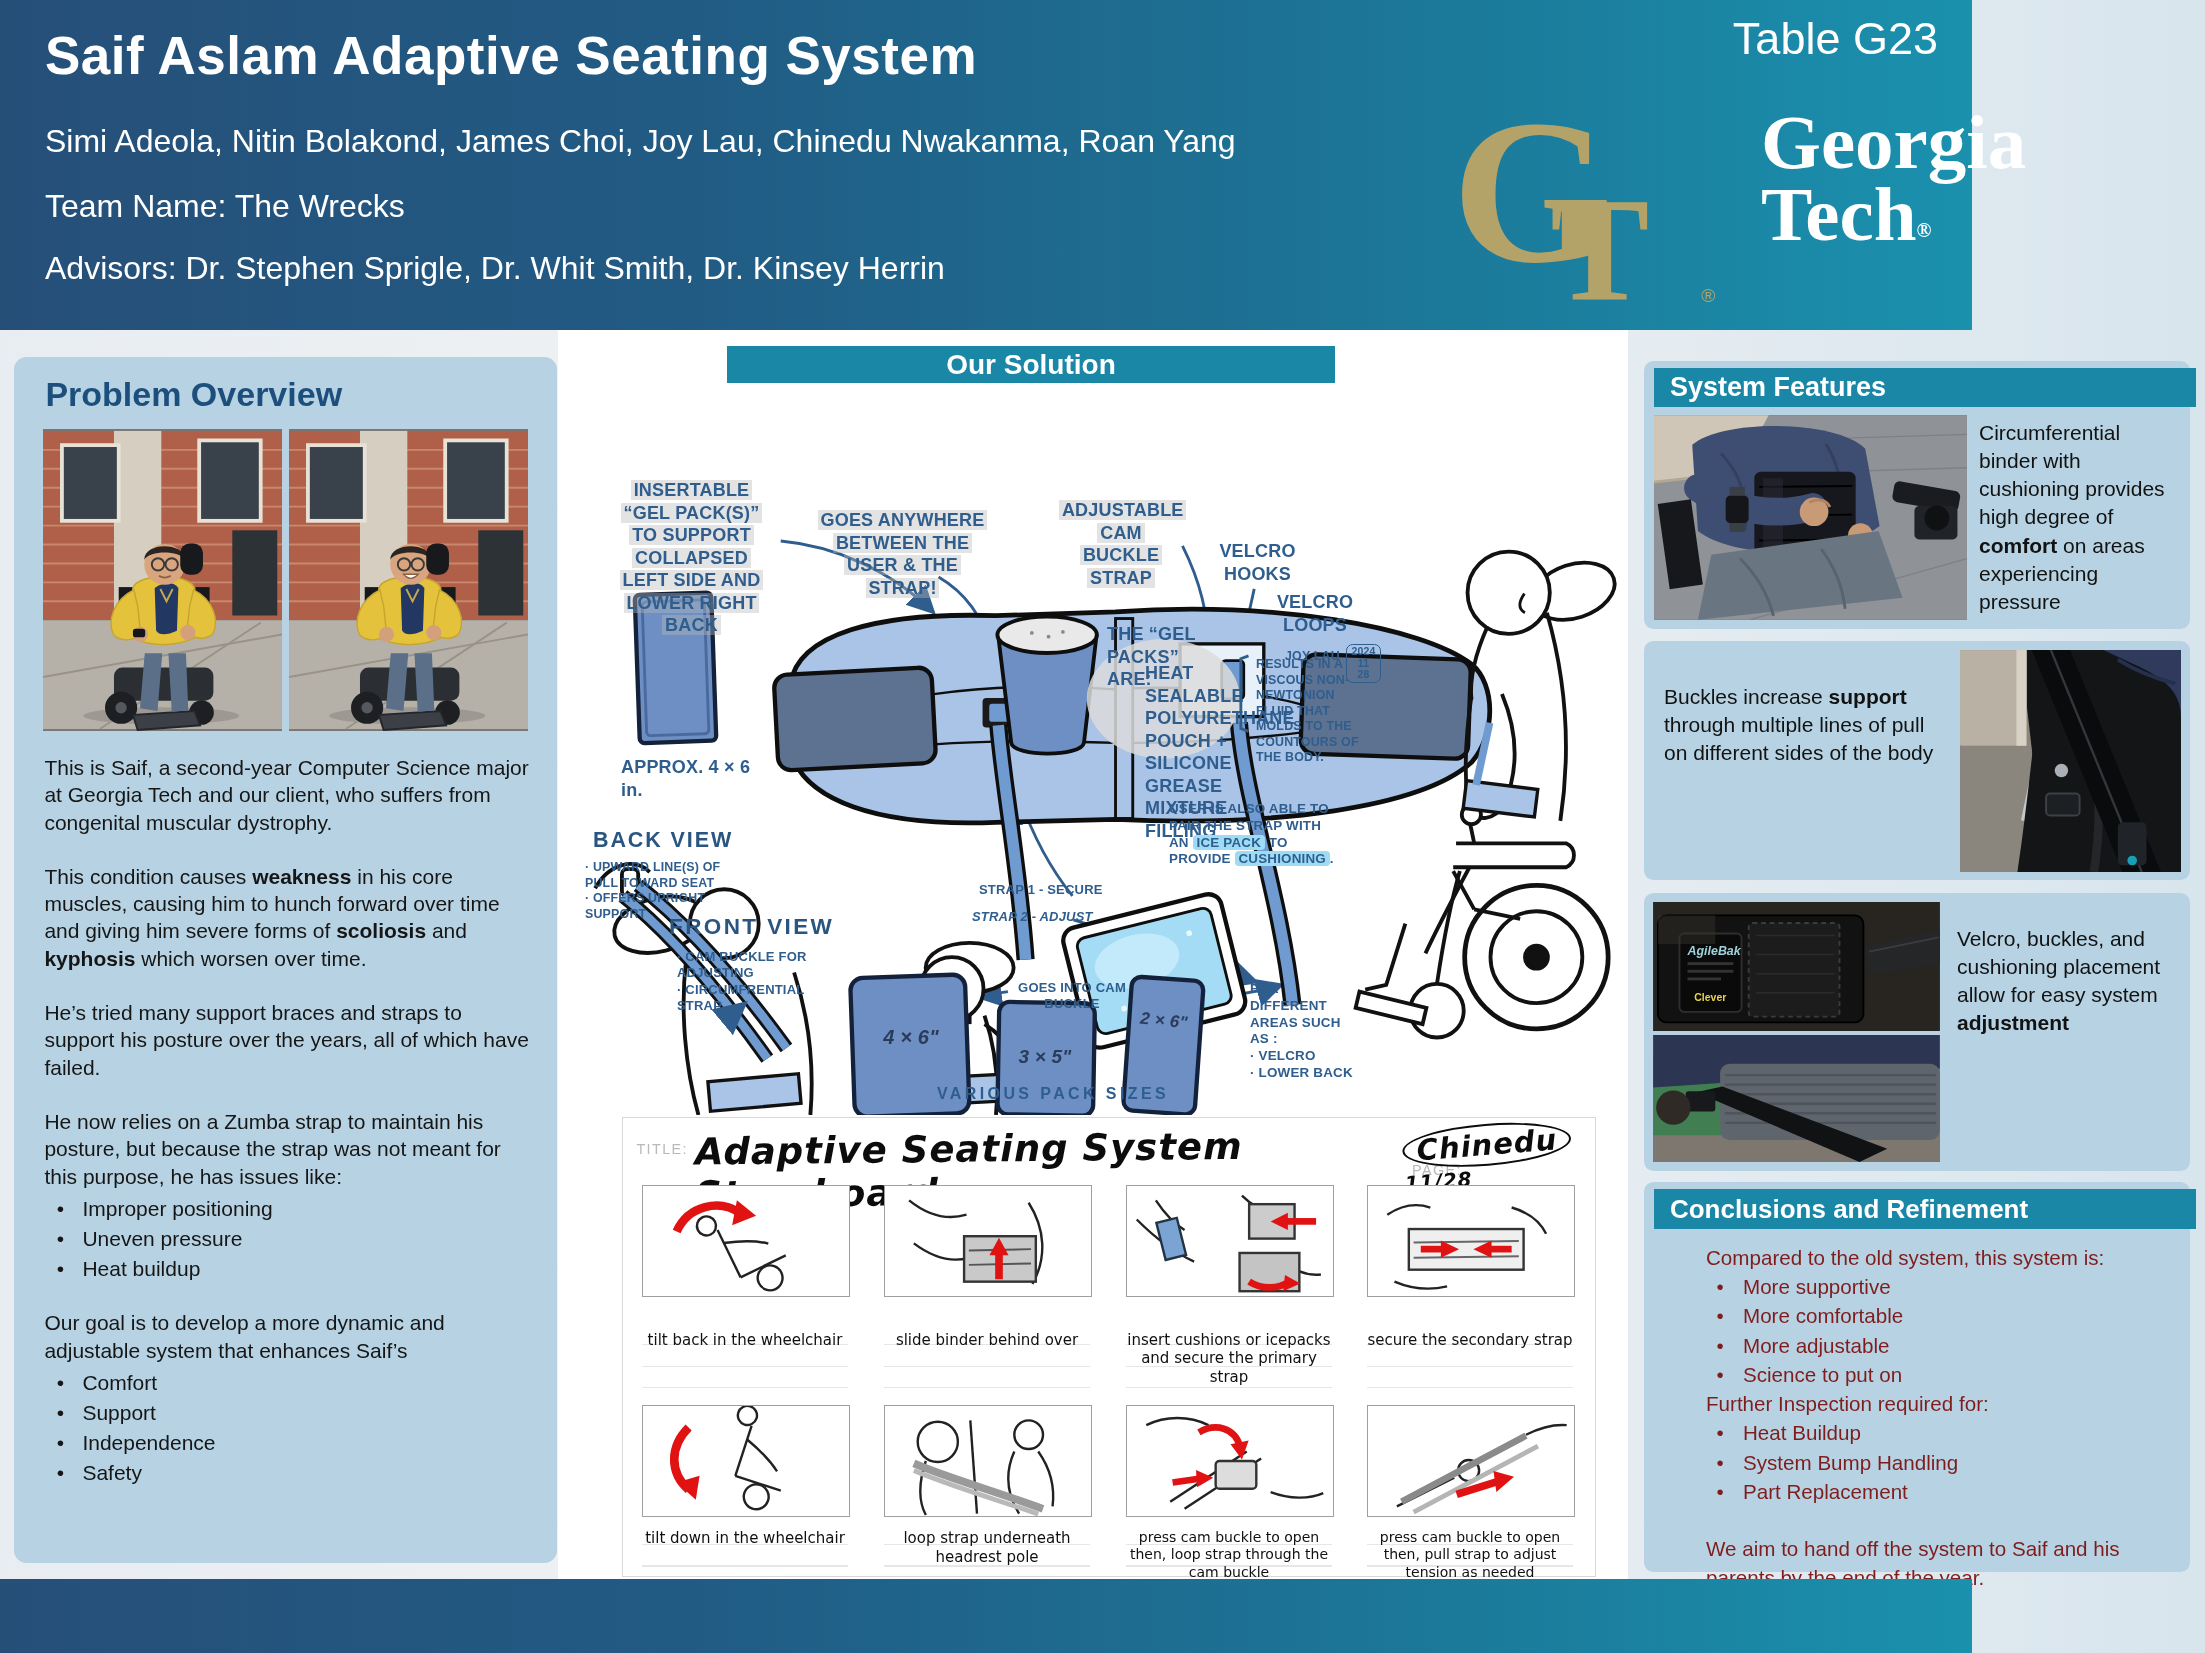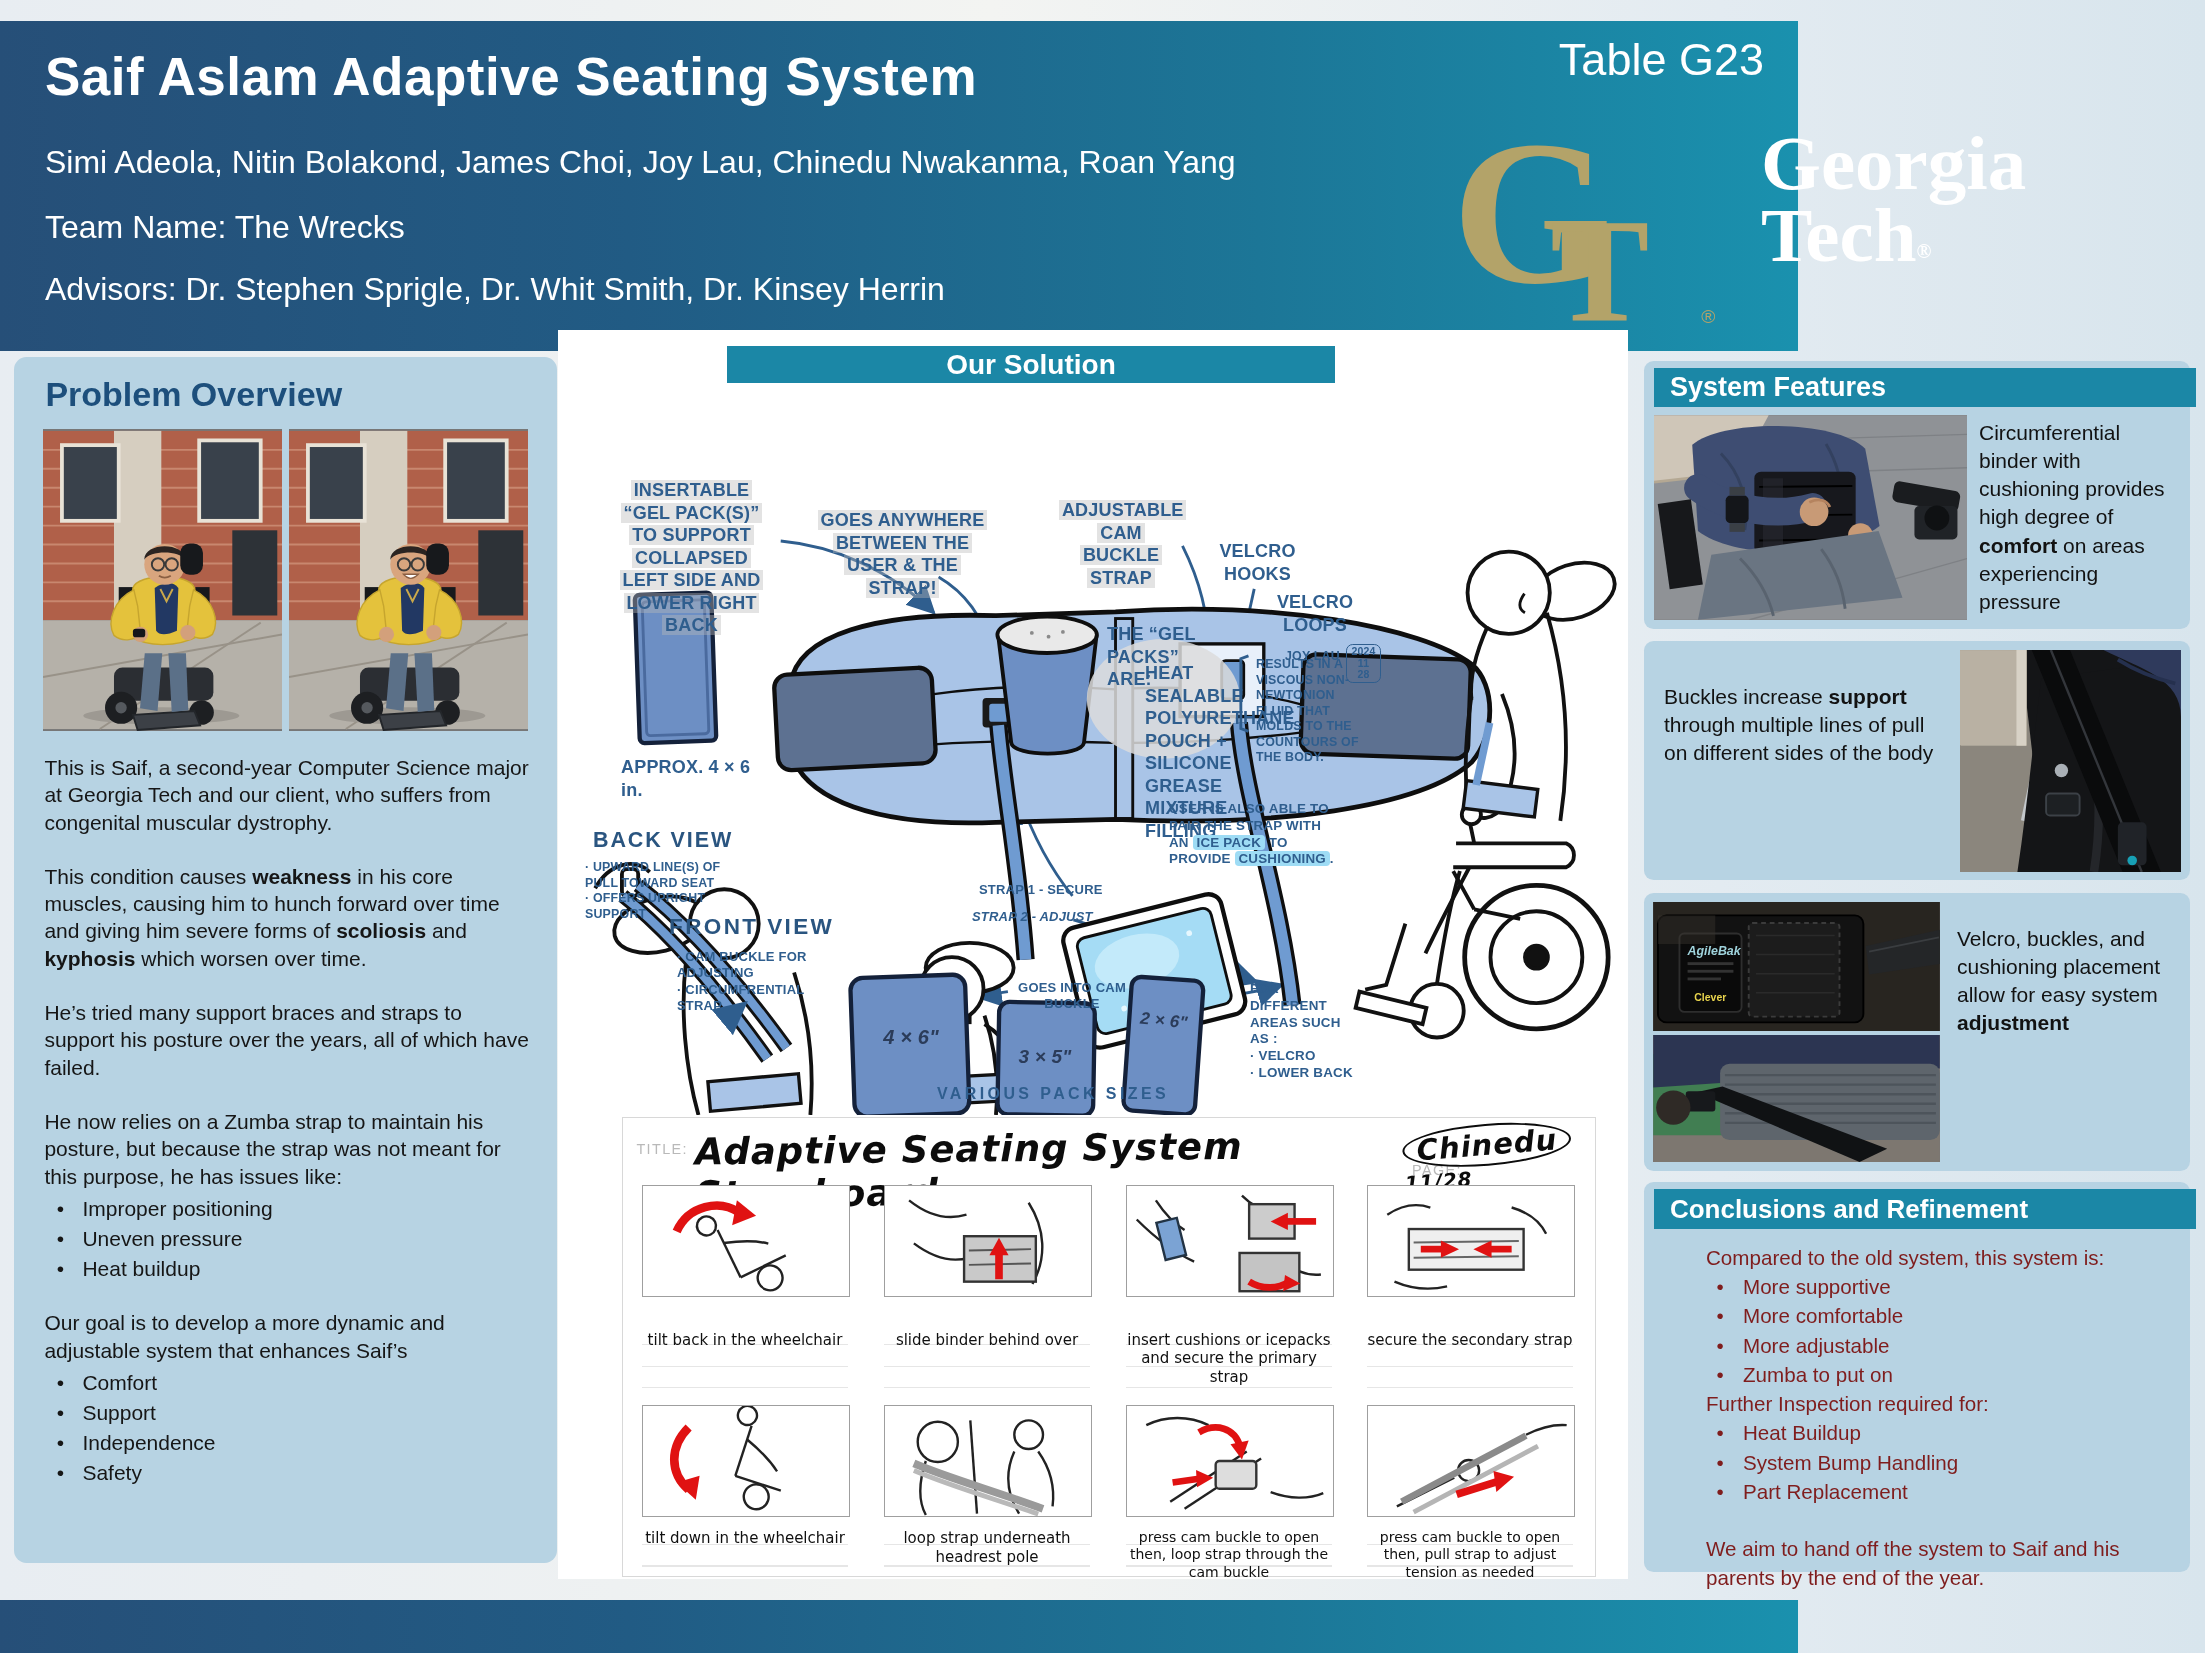--- a/index.html
+++ b/index.html
@@ -1,19 +1,19 @@
 <!DOCTYPE html>
 <html style="font-size:7.7px"><head>
 <meta charset="utf-8">
 <style>
   html,body{margin:0;padding:0;background:#cfd8de;font-family:"Liberation Sans",sans-serif;}
   #poster{position:relative;width:2205px;height:1654px;overflow:hidden;
     background:linear-gradient(90deg,#e8edf2 0%,#eef1f2 28%,#f3f4f2 45%,#e3ebf1 78%,#d8e5ed 100%);}
   .abs{position:absolute;}
-  .band{position:absolute;left:0;width:1798px;background:linear-gradient(90deg,#264f78 0%,#215b84 35%,#1c7697 70%,#1a91ae 100%);margin-top:21px;}
+  .band{position:absolute;left:0;width:1972px;background:linear-gradient(90deg,#264f78 0%,#215b84 35%,#1c7697 70%,#1a91ae 100%);}
   .white-strip{position:absolute;left:558px;top:330px;width:1070px;height:1249px;background:#ffffff;}
   .h-title{font-size:53px;font-weight:bold;color:#fff;letter-spacing:0.5px;}
   .h-sub{font-size:32px;color:#fff;}
   .tableg{font-size:45px;color:#fff;}
   .gt-words{font-family:"Liberation Serif",serif;font-weight:bold;color:#fff;font-size:77px;line-height:.94;}
   .gt-words .reg{font-size:20px;vertical-align:2.9px;}
   .panel{position:absolute;background:#b7d3e3;border-radius:12.4px;}
   .sec-h{color:#1d4f7c;font-size:34px;font-weight:bold;}
   .tealbar{position:absolute;background:#1b87a6;color:#fff;font-weight:bold;display:flex;align-items:center;}
   .body-t{font-size:21px;color:#161616;line-height:1.3;}
@@ -621,21 +621,21 @@
   <div class="panel" style="left:1644px;top:1182px;width:546px;height:390px;border-radius:9.6px;">
     <div class="tealbar" style="left:9.6px;top:7.2px;width:526px;height:40px;font-size:26px;padding-left:16.3px;">
       <span>Conclusions and Refinement</span>
     </div>
     <div class="abs conc-t" style="left:62px;top:61px;width:459px;">
       <div>Compared to the old system, this system is:</div>
       <ul class="cl">
         <li>More supportive</li>
         <li>More comfortable</li>
         <li>More adjustable</li>
-        <li>Zumba to put on</li>
+        <li>Science to put on</li>
       </ul>
       <div>Further Inspection required for:</div>
       <ul class="cl">
         <li>Heat Buildup</li>
         <li>System Bump Handling</li>
         <li>Part Replacement</li>
       </ul>
       <div style="margin-top:28px;">We aim to hand off the system to Saif and his parents by the end of the year.</div>
     </div>
   </div>

